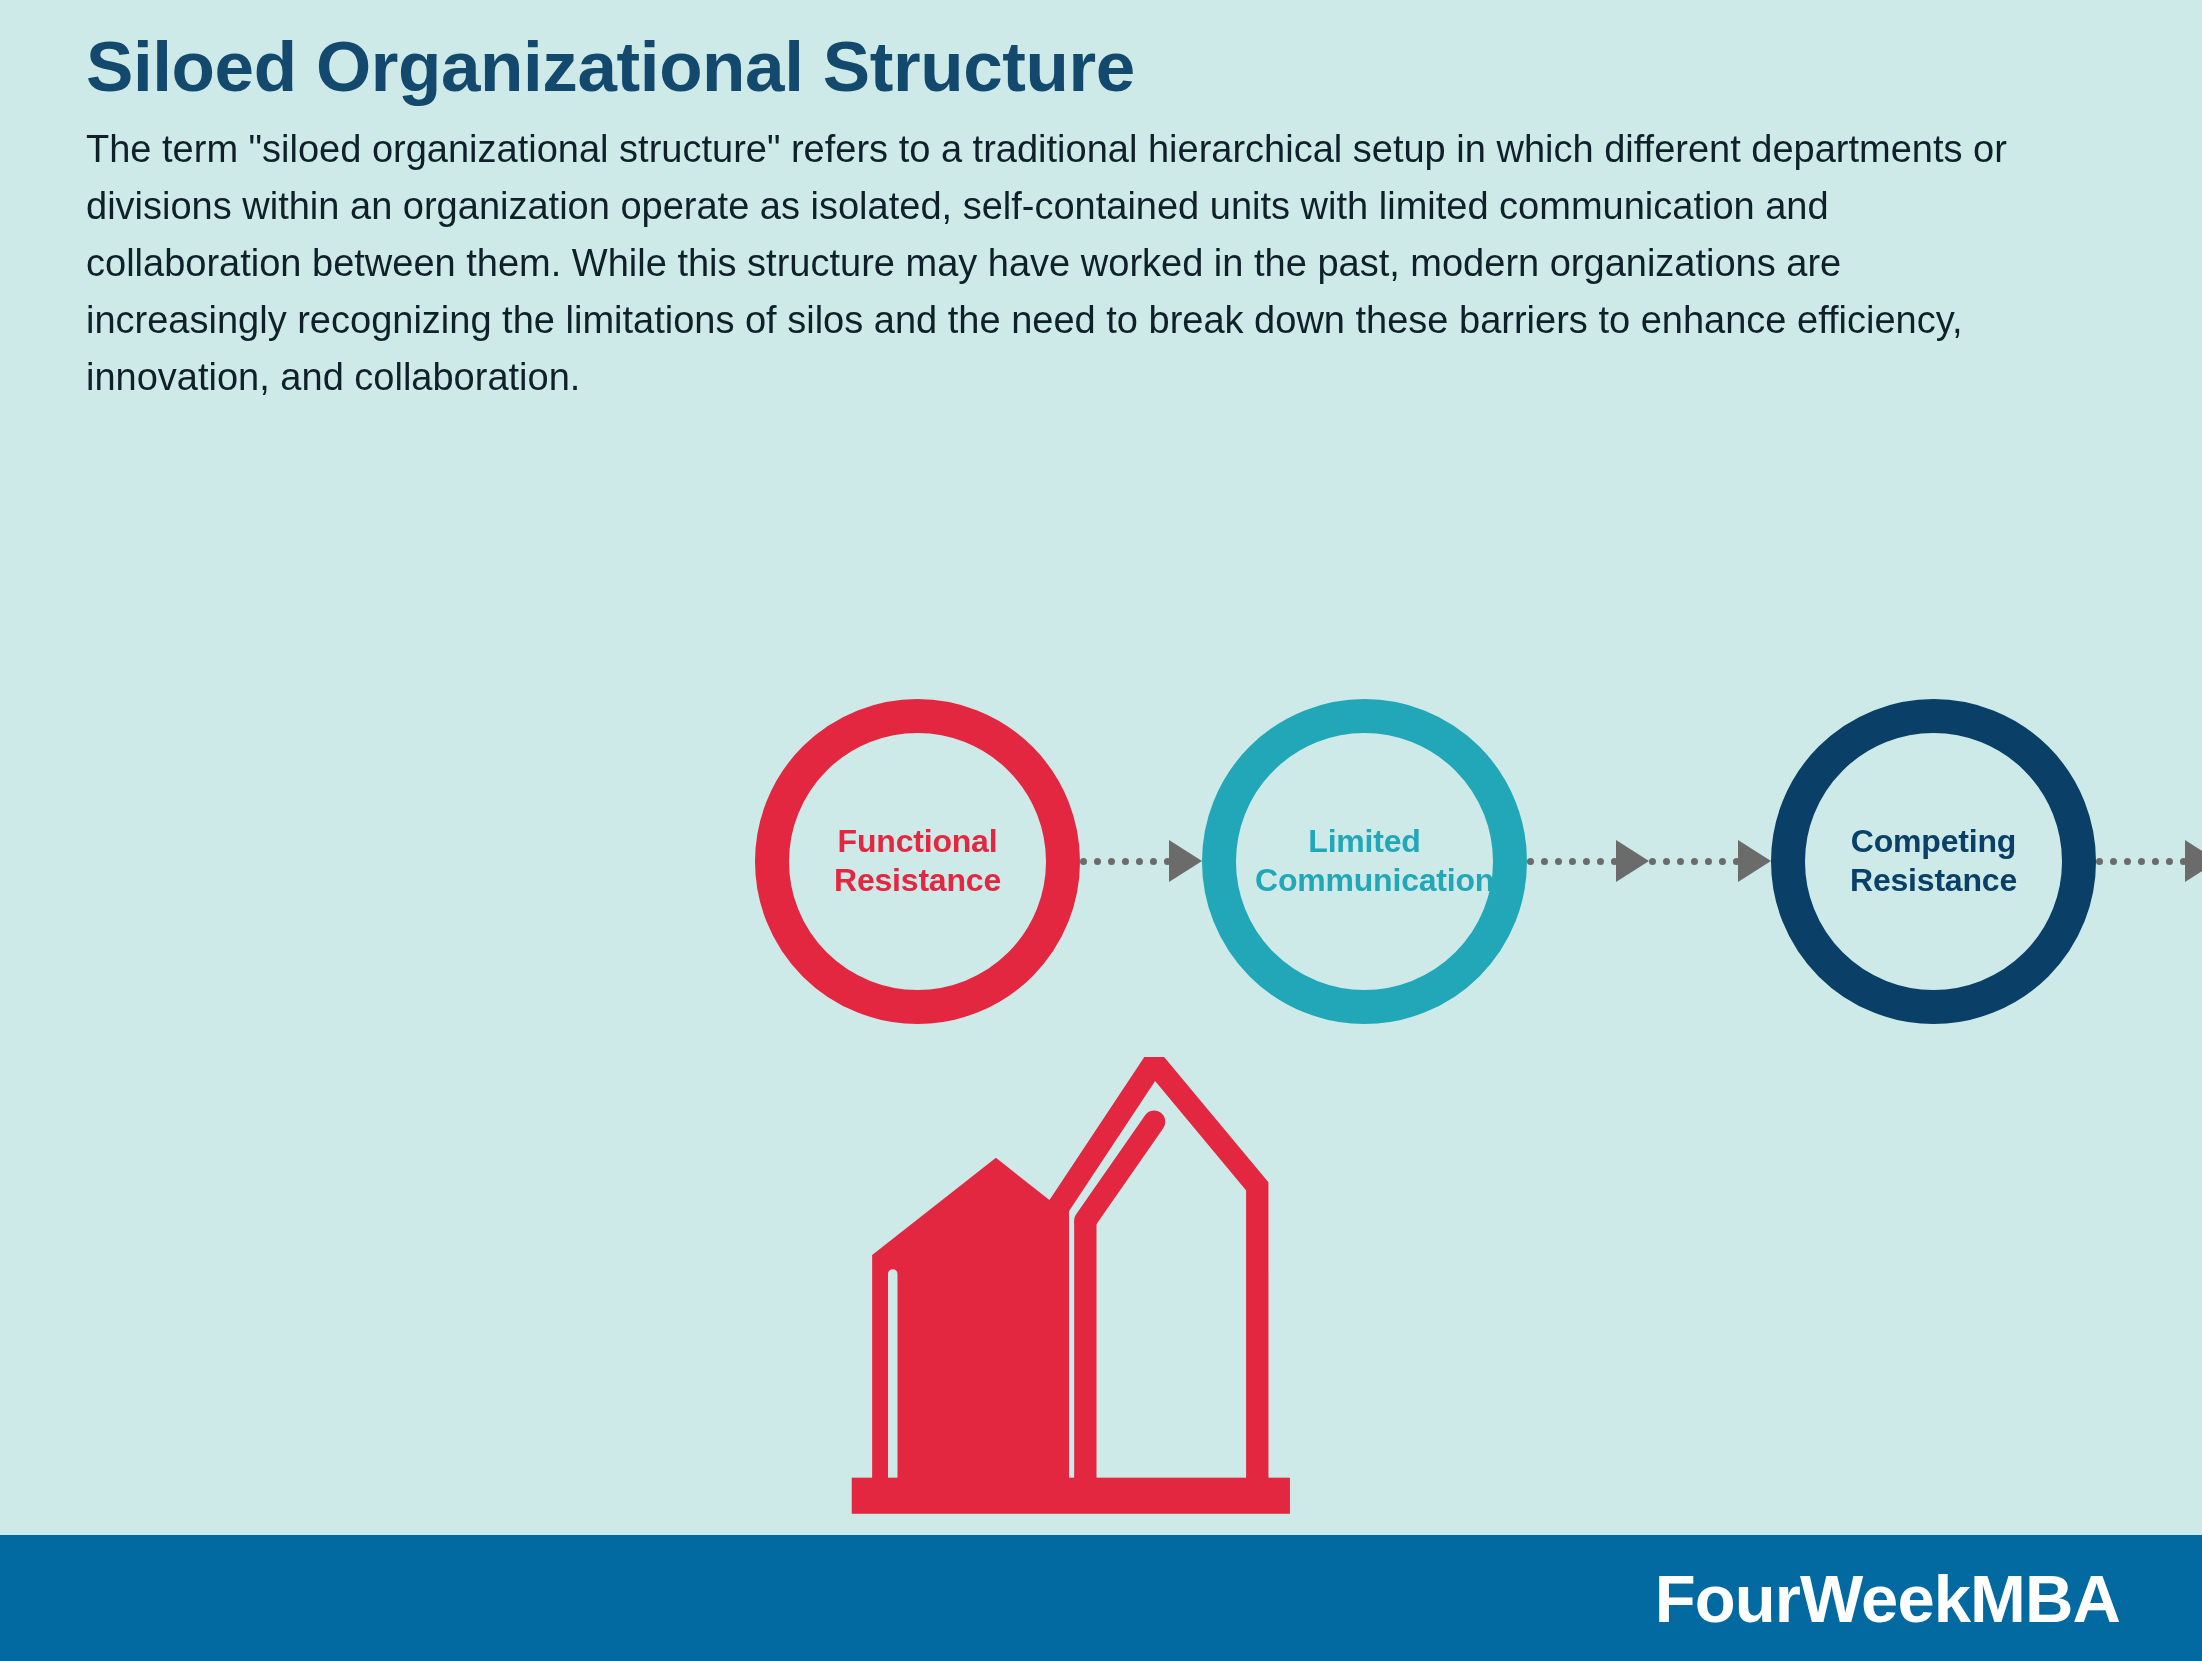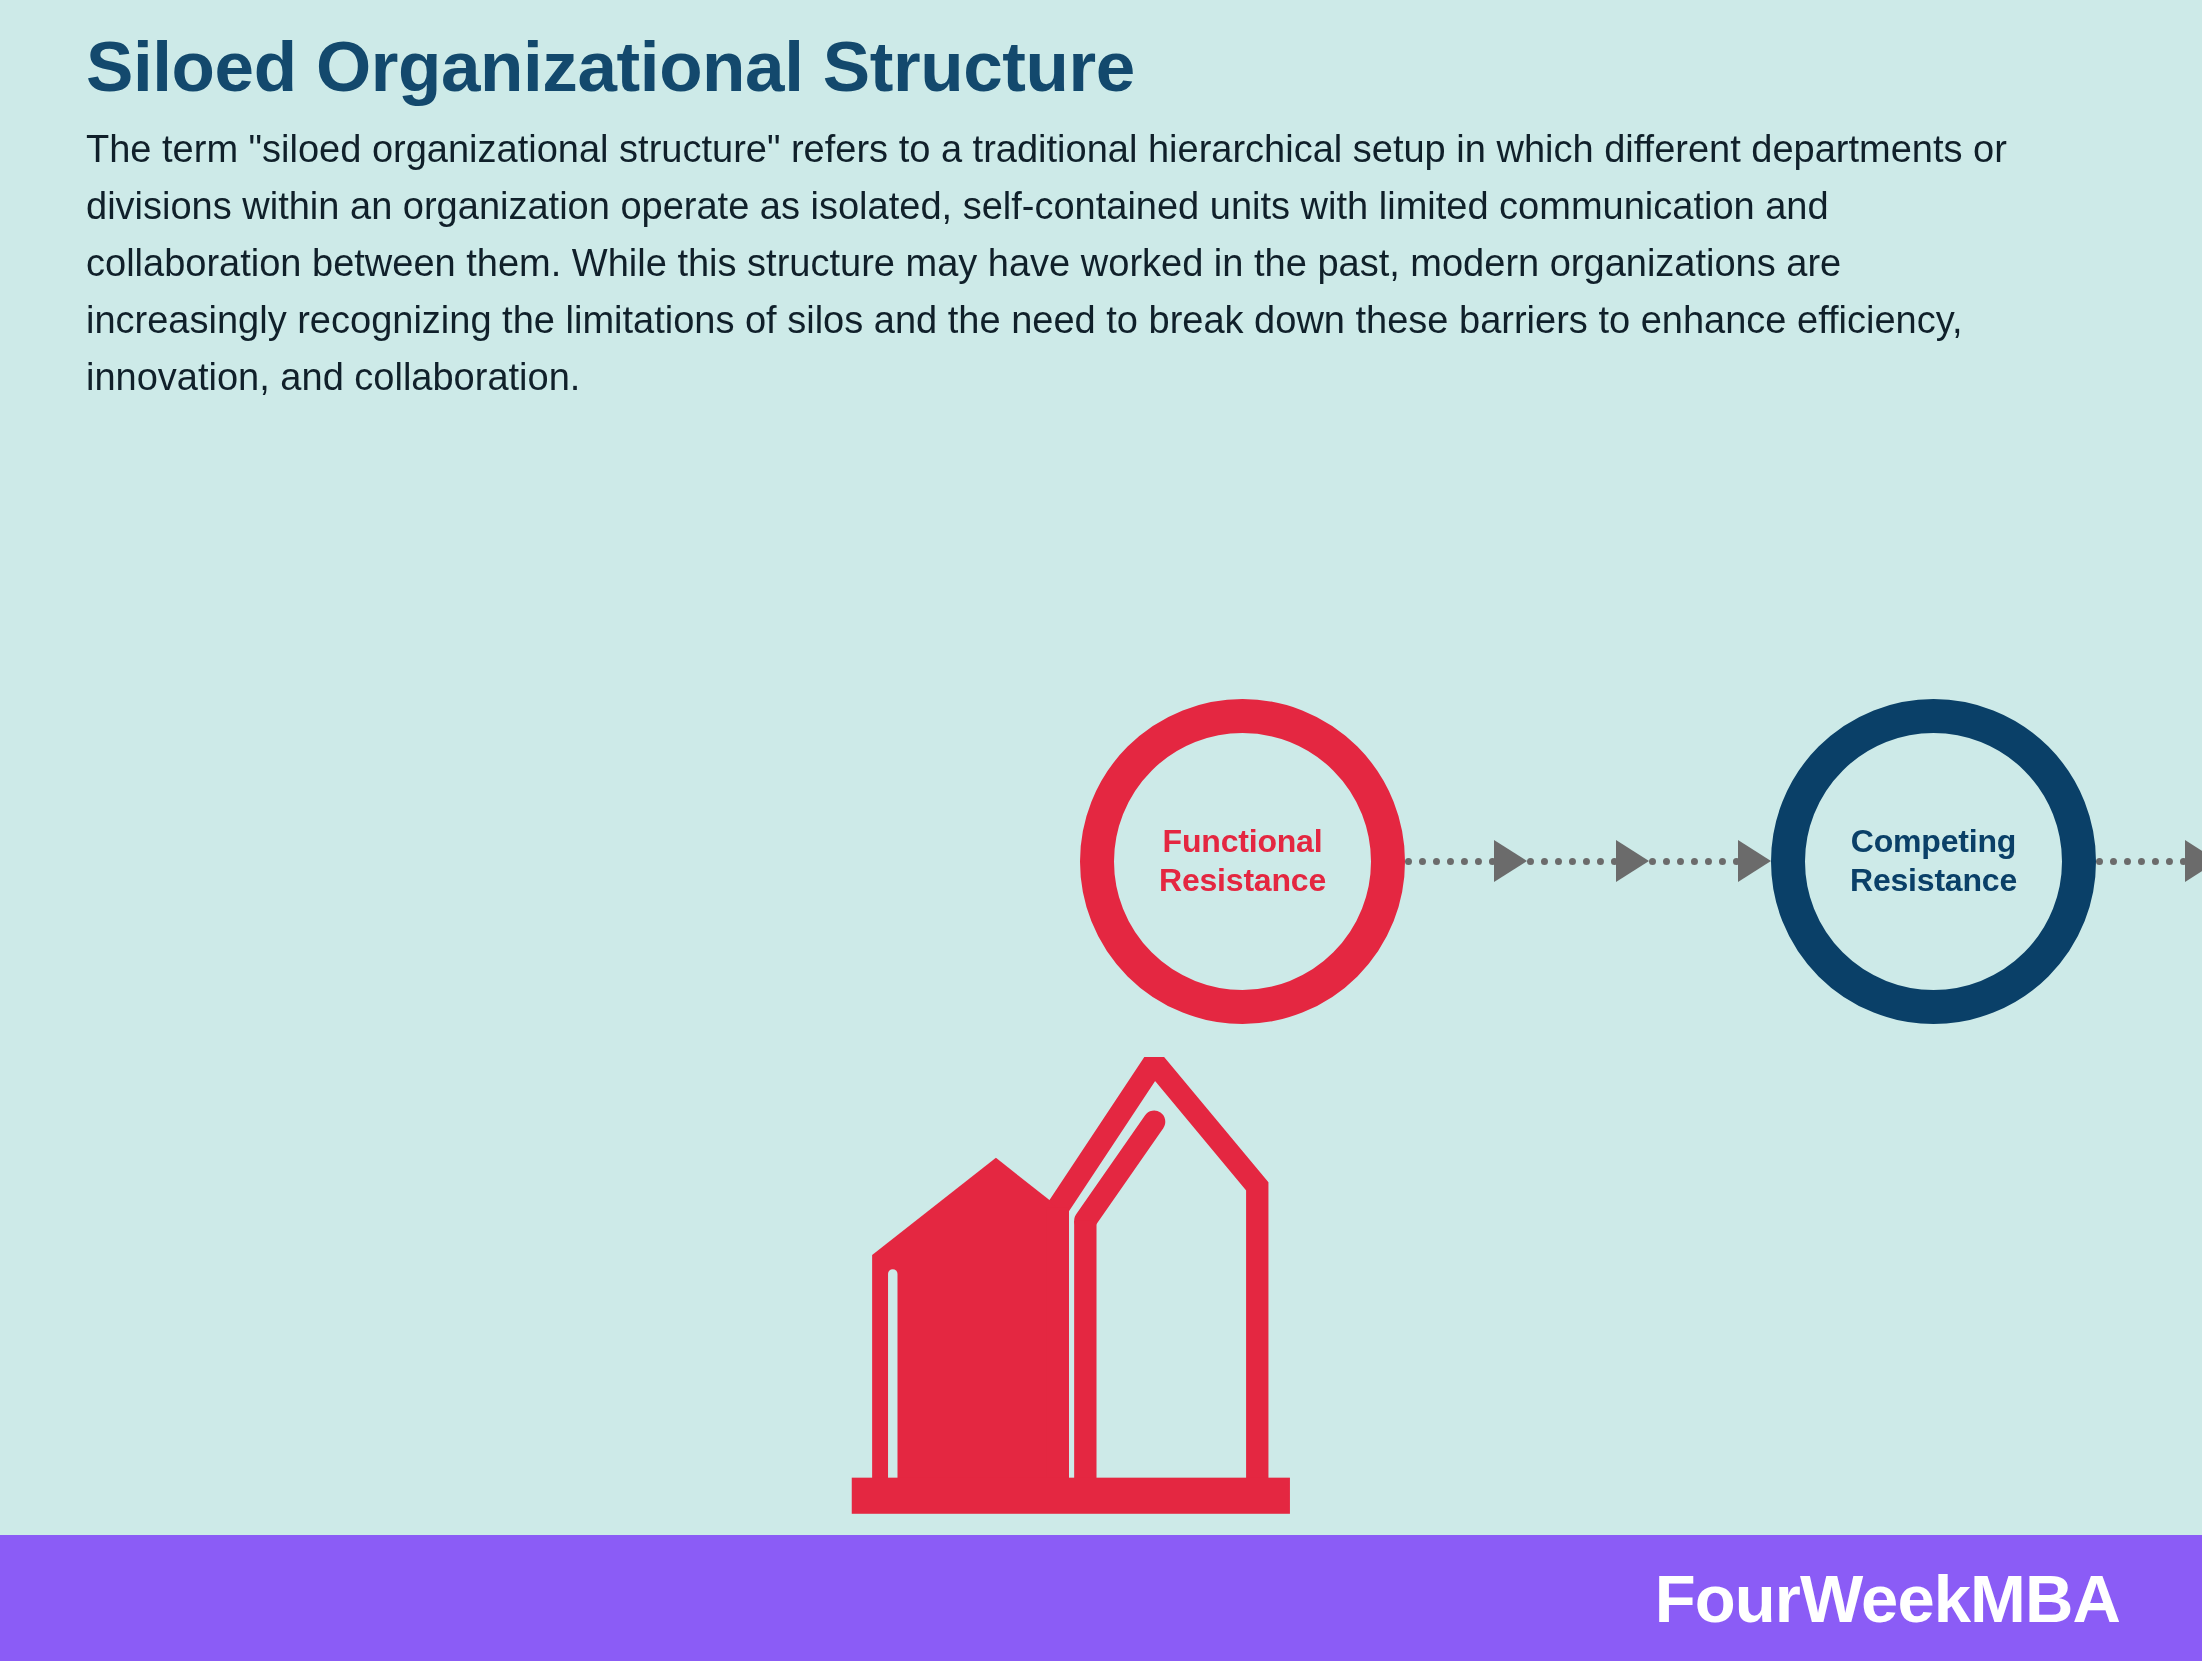--- a/index.html
+++ b/index.html
@@ -129,21 +129,21 @@
   }
   .silo-wrap svg { display: block; width: 100%; height: 100%; }
 
   
   .footer-bar {
     position: absolute;
     left: 0;
     bottom: 0;
     width: 2203px;
     height: 126px;
-    background: #8b5cf6;
+    background: #0369a1;
     display: flex;
     align-items: center;
     justify-content: flex-end;
   }
   .brand {
     color: #ffffff;
     font-size: 67px;
     font-weight: 700;
     letter-spacing: -0.9px;
     margin-right: 83px;
@@ -168,20 +168,27 @@
         <span>Functional</span><br>
         <span>Resistance</span>
       </span>
     </div>
 
     <div class="connector">
       <span class="dots"></span>
       <span class="head"></span>
     </div>
 
+    <div class="node">
+      <span class="ring" style="border-color:#22a7b8"></span>
+      <span class="node-label" style="color:#22a7b8">
+        <span>Limited</span><br>
+        <span>Communication</span>
+      </span>
+    </div>
 
     <div class="connector">
       <span class="dots"></span>
       <span class="head"></span>
     </div>
 
 
     <div class="connector">
       <span class="dots"></span>
       <span class="head"></span>

